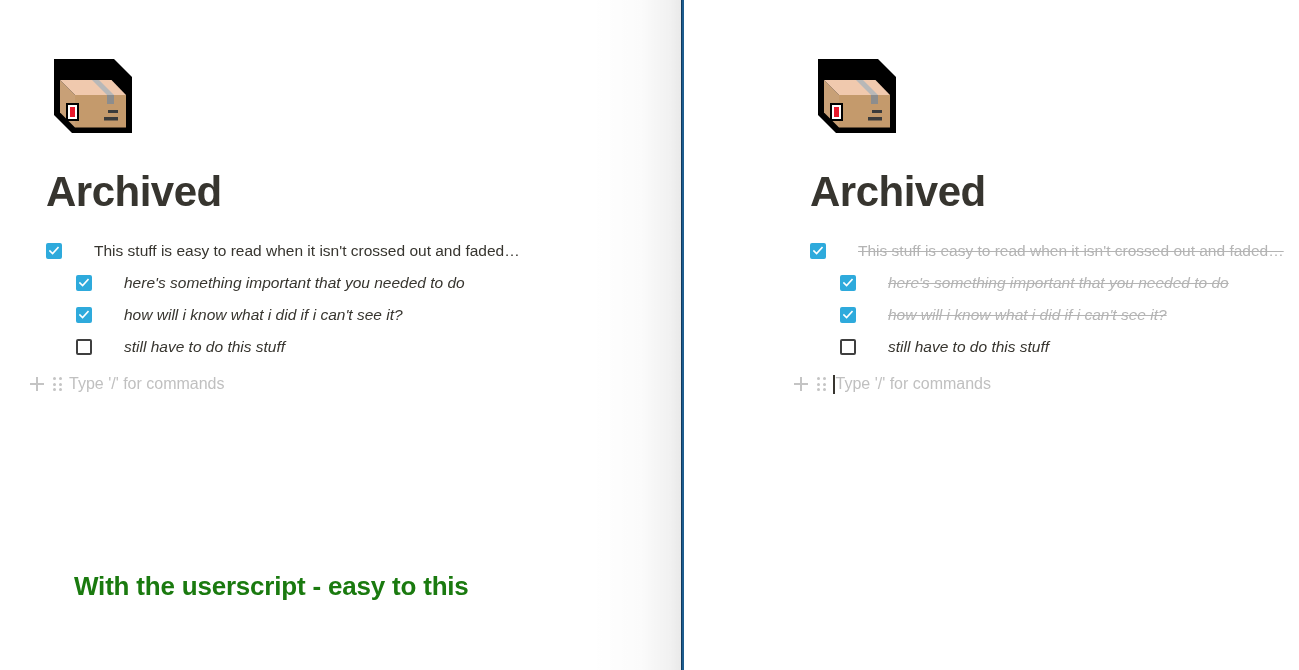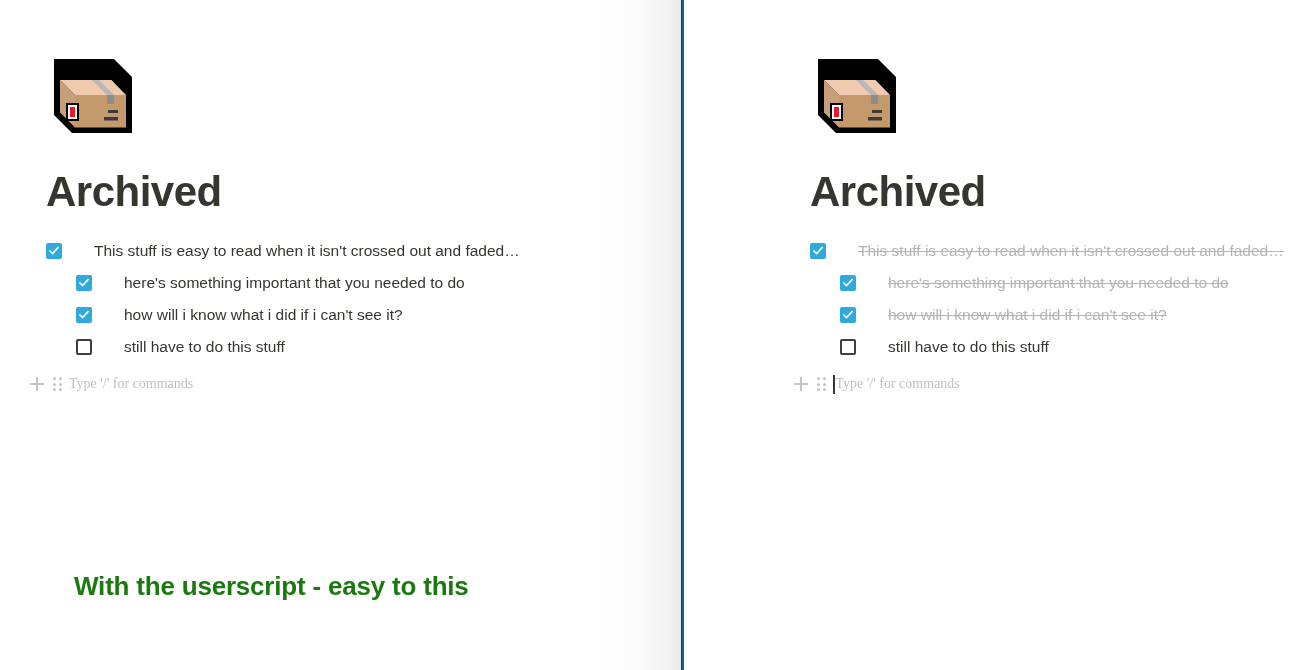--- a/index.html
+++ b/index.html
@@ -90,21 +90,21 @@
   
   .todo-list {
     margin-top: 22px;
   }
   .todo-row {
     display: flex;
     align-items: flex-start;
     height: 32px;
     gap: 22px;
   }
-  .todo-row.indent-1 { padding-left: 30px; }
+  .todo-row.indent-1 { padding-left: 30px; font-style: italic; }
 
   .checkbox {
     flex: 0 0 auto;
     width: 16px;
     height: 16px;
     margin-top: 4px;
     margin-right: 10px;
     box-sizing: border-box;
     border-radius: 2px;
     position: relative;
@@ -183,25 +183,24 @@
   .caret {
     width: 1.5px;
     height: 19px;
     background: #37352f;
     margin-right: 1px;
     flex: 0 0 auto;
   }
   .caret.hidden { visibility: hidden; width: 0; margin: 0; }
 
   .placeholder-text {
-    font-size: 14px;
+    font-size: 16px;
     line-height: 22px;
     color: #c0c0c0;
     white-space: nowrap;
-    font-family: Liberation Serif, serif;
   }
 
   
   .caption {
     position: absolute;
     font-size: 26px;
     font-weight: bold;
     white-space: nowrap;
     letter-spacing: -0.2px;
   }

